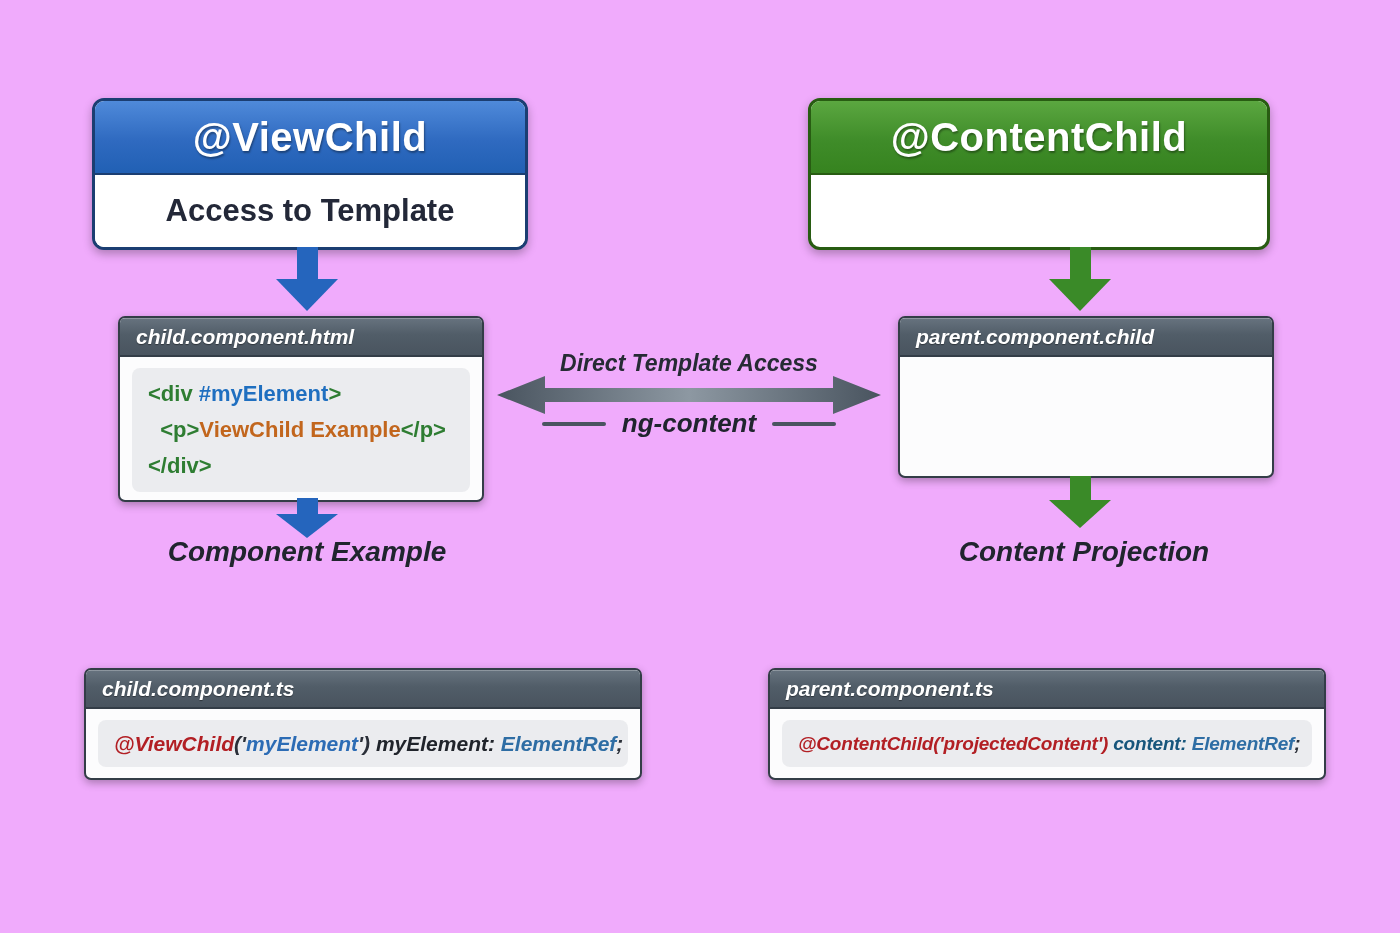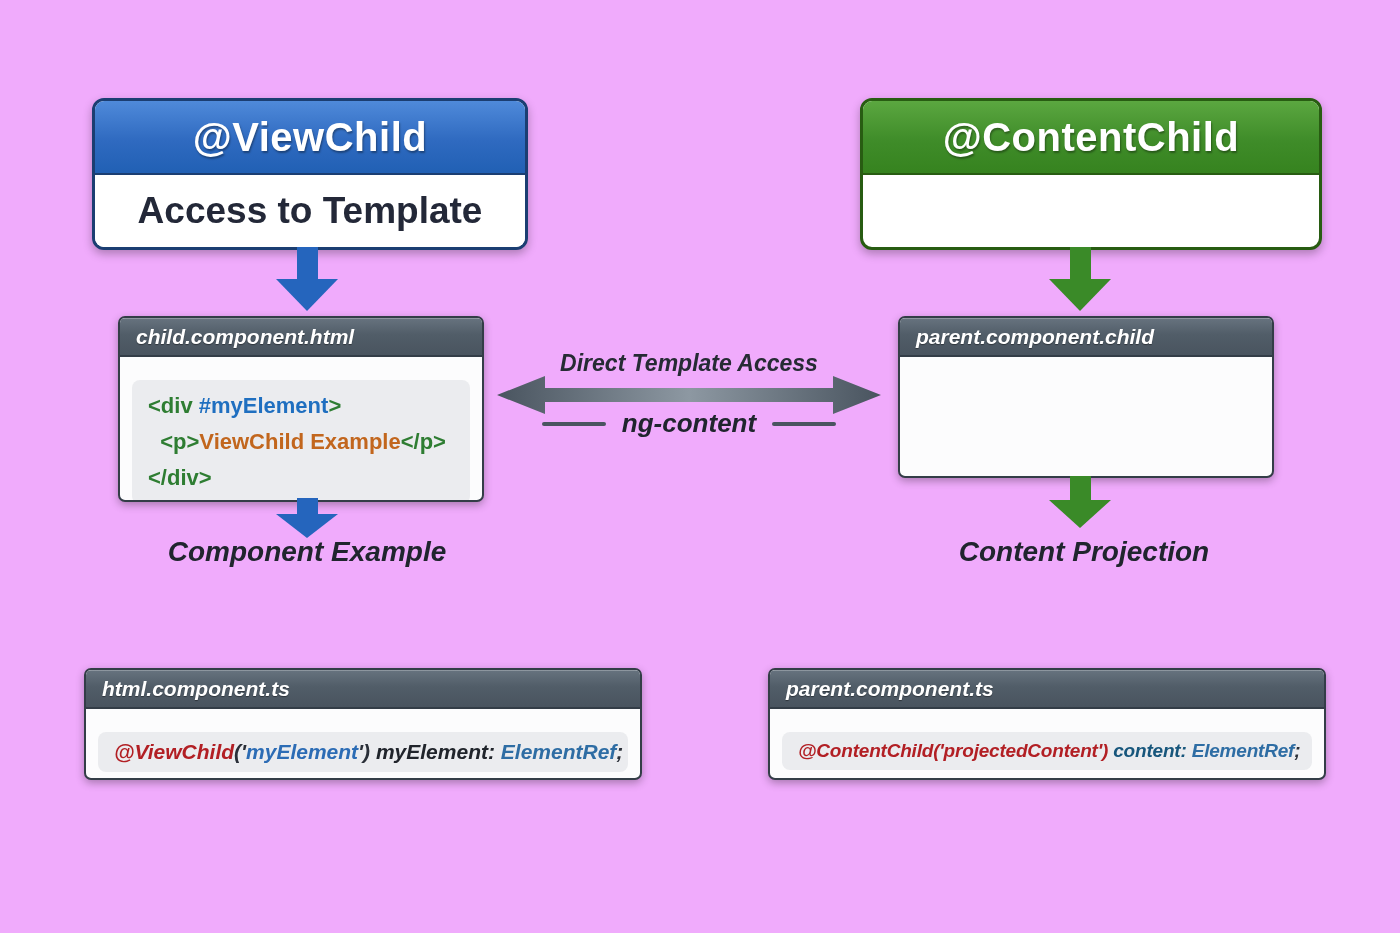--- a/index.html
+++ b/index.html
@@ -16,34 +16,34 @@
   .badge-green{border-color:#285c12;}
   .badge-head{
     height:72px;display:flex;align-items:center;justify-content:center;
     color:#fff;font-size:40px;font-weight:bold;letter-spacing:.5px;
     text-shadow:1px 2px 2px rgba(0,0,0,.35);
   }
   .badge-blue .badge-head{background:linear-gradient(#4f8ada,#2f6ac0 55%,#2160b4);border-bottom:2px solid #1b3e72;}
   .badge-green .badge-head{background:linear-gradient(#5ba740,#3f8c29 55%,#36831f);border-bottom:2px solid #285c12;}
   .badge-sub{
     flex:1;display:flex;align-items:center;justify-content:center;background:#fff;
-    font-size:37px;font-weight:bold;color:#232838;
+    font-size:31px;font-weight:bold;color:#232838;
   }
   
   .v-arrow{position:absolute;width:62px;display:flex;flex-direction:column;align-items:center;}
   .v-arrow .stem{width:21px;}
   .v-arrow .head{width:0;height:0;border-left:31px solid transparent;border-right:31px solid transparent;}
   .v-arrow.blue .stem{background:#2565bd;}
   .v-arrow.blue .head{border-top-color:#2565bd;border-top-style:solid;}
   .v-arrow.green .stem{background:#3a8a28;}
   .v-arrow.green .head{border-top-color:#3a8a28;border-top-style:solid;}
   
   .window{
     position:absolute;border:2px solid #333d47;border-radius:7px;background:#fcfcfd;
-    box-shadow:0 3px 9px rgba(0,0,0,.3);overflow:hidden;display:flex;flex-direction:column;gap:12px;
+    box-shadow:0 3px 9px rgba(0,0,0,.3);overflow:hidden;display:flex;flex-direction:column;
   }
   .win-head{
     height:37px;flex:0 0 37px;display:flex;align-items:center;padding-left:16px;
     background:linear-gradient(#67737f,#515d68 45%,#49545f);
     border-bottom:2px solid #333d47;
     color:#fff;font-size:21px;font-weight:bold;font-style:italic;
     text-shadow:0 1px 1px rgba(0,0,0,.4);
     box-shadow:inset 0 1px 0 rgba(255,255,255,.25);
   }
   .win-body{flex:1;padding:11px 12px;box-sizing:border-box;}
@@ -73,21 +73,21 @@
 </head>
 <body>
 
 <div class="canvas">
 
   <div class="badge badge-blue" style="left:92px;top:98px;width:430px;height:146px">
     <div class="badge-head">@ViewChild</div>
     <div class="badge-sub">Access to Template</div>
   </div>
 
-  <div class="badge badge-green" style="left:860px;top:98px;width:456px;height:146px">
+  <div class="badge badge-green" style="left:808px;top:98px;width:456px;height:146px">
     <div class="badge-head">@ContentChild</div>
   </div>
 
   <div class="v-arrow blue" style="left:276px;top:247px">
     <div class="stem" style="height:32px"></div>
     <div class="head" style="border-top-width:32px"></div>
   </div>
   <div class="v-arrow green" style="left:1049px;top:247px">
     <div class="stem" style="height:32px"></div>
     <div class="head" style="border-top-width:32px"></div>
@@ -133,21 +133,21 @@
   </div>
   <div class="flow-label" style="left:127px;top:536px;width:360px">Component Example</div>
 
   <div class="v-arrow green" style="left:1049px;top:476px">
     <div class="stem" style="height:24px"></div>
     <div class="head" style="border-top-width:28px"></div>
   </div>
   <div class="flow-label" style="left:898px;top:536px;width:372px">Content Projection</div>
 
   <div class="window" style="left:84px;top:668px;width:554px;height:108px">
-    <div class="win-head">html.component.ts</div>
+    <div class="win-head">child.component.ts</div>
     <div class="win-body">
       <div class="code-panel ts-code">
         <div class="code-line" style="font-size:21px"><span style="color: rgb(178, 31, 36);">@ViewChild</span><span style="color: rgb(42, 47, 56);">('</span><span style="color: rgb(44, 108, 181);">myElement</span><span style="color: rgb(42, 47, 56);">')</span><span style="color: rgb(32, 36, 43);"> myElement: </span><span style="color: rgb(46, 109, 164);">ElementRef</span><span style="color: rgb(42, 47, 56);">;</span></div>
       </div>
     </div>
   </div>
 
   <div class="window" style="left:768px;top:668px;width:554px;height:108px">
     <div class="win-head">parent.component.ts</div>
     <div class="win-body">

